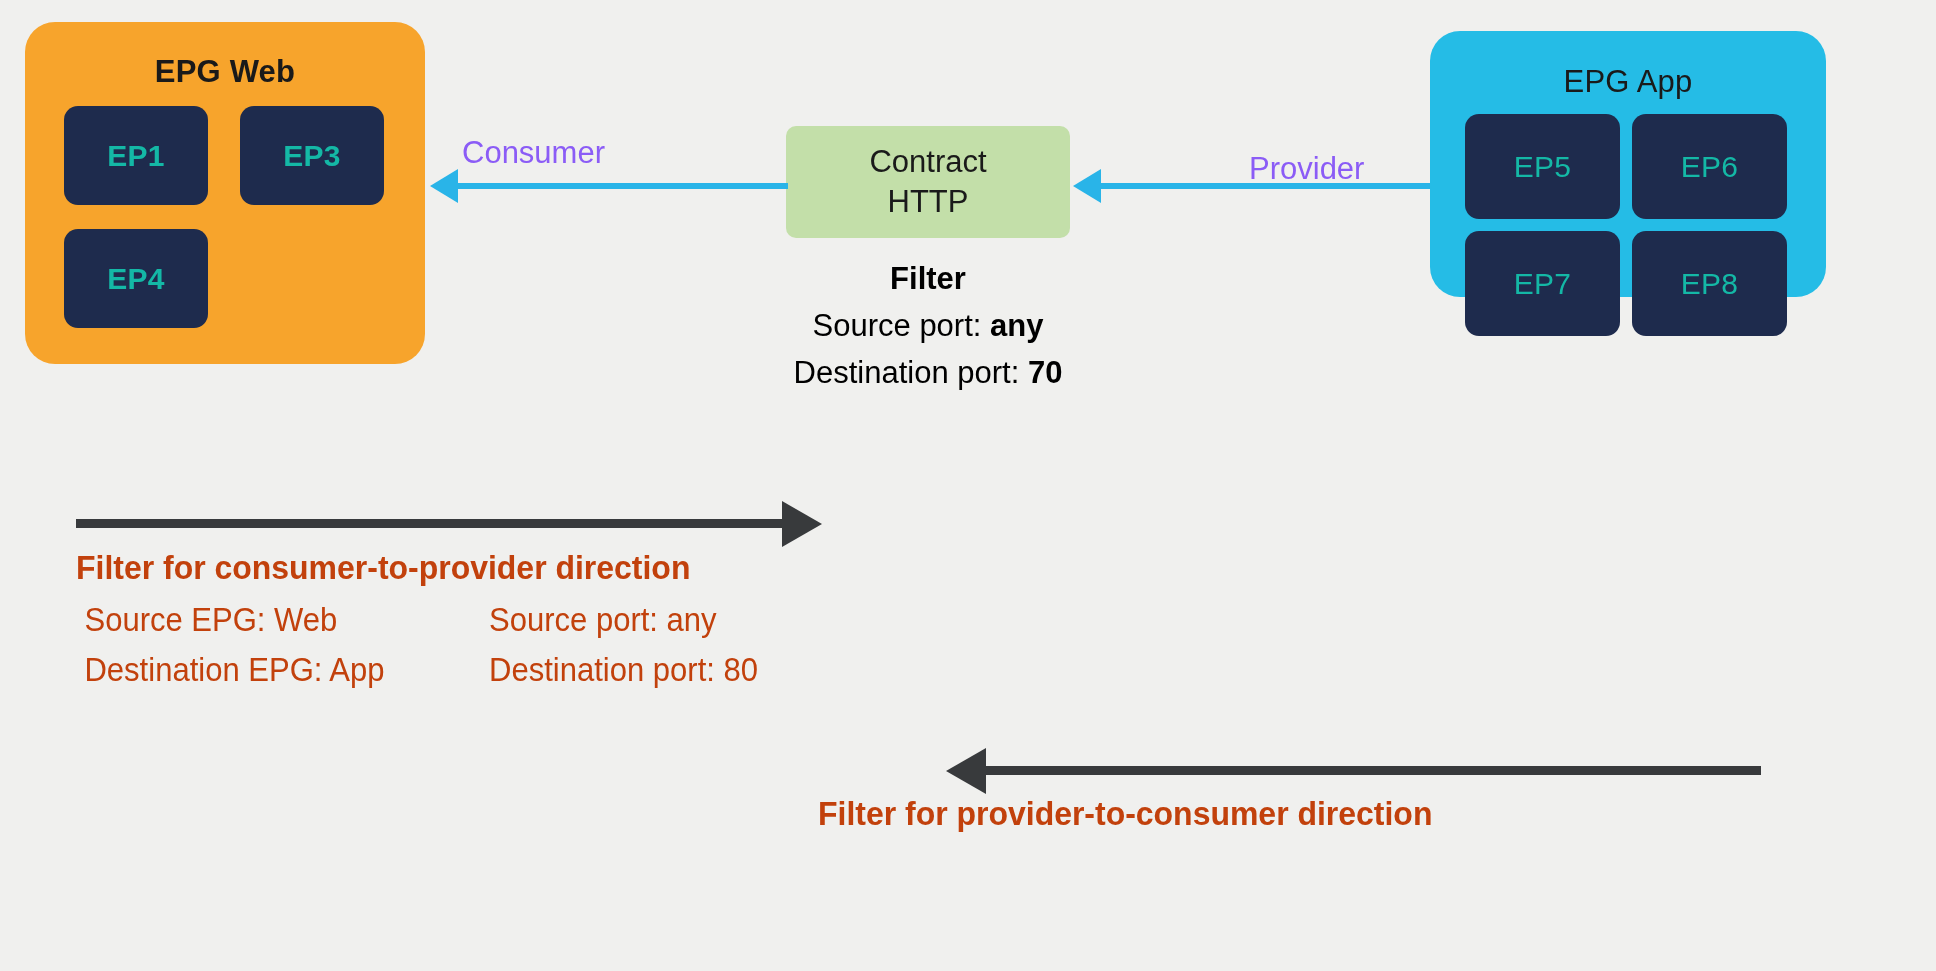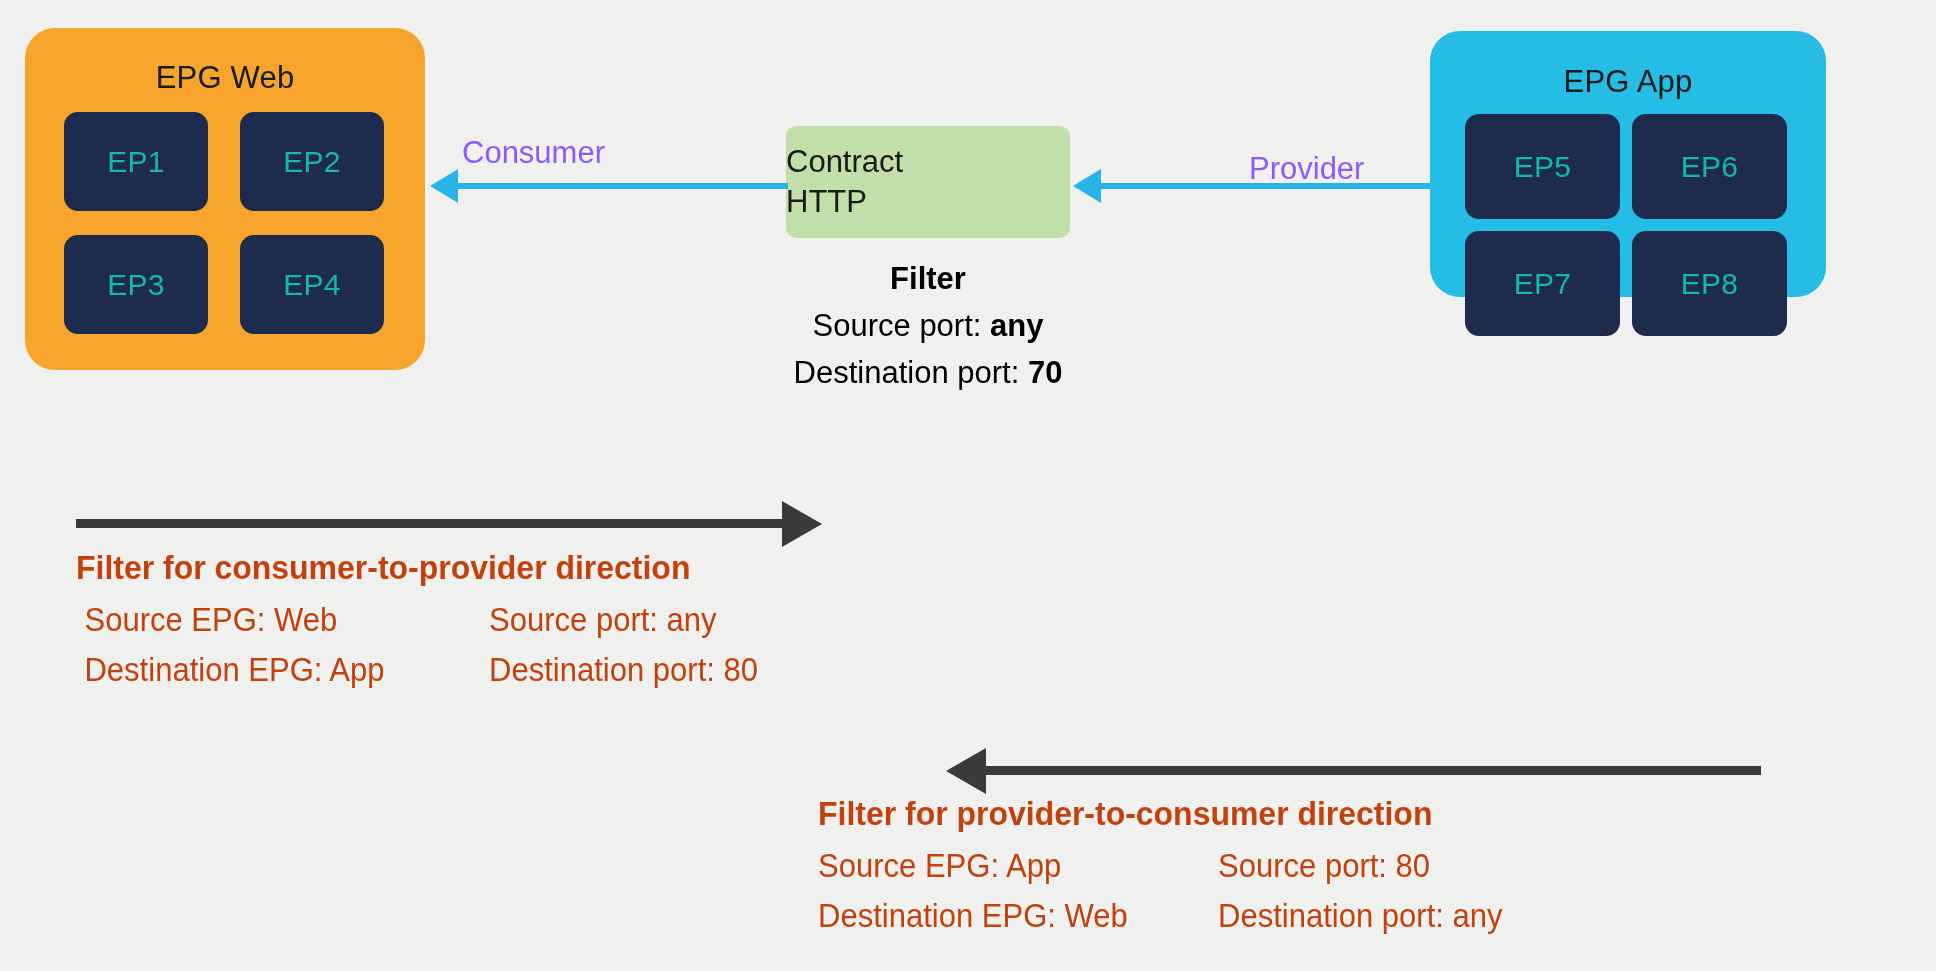--- a/index.html
+++ b/index.html
@@ -18,23 +18,24 @@
     color: #000000;
   }
 
   
   .epg {
     position: absolute;
     border-radius: 30px;
     box-sizing: border-box;
   }
   #epg-web {
-    left: 25px;  top: 28px;
+    left: 25px;  top: 22px;
     width: 400px; height: 342px;
     background: #F7A42C;
+    font-weight: bold;
   }
   #epg-app {
     left: 1430px; top: 31px;
     width: 396px;  height: 266px;
     background: #25BCE6;
   }
   .epg-title {
     position: absolute;
     left: 0; right: 0;
     text-align: center;
@@ -78,21 +79,21 @@
 
   
   #contract-box {
     position: absolute;
     left: 786px; top: 126px;
     width: 284px; height: 112px;
     background: #C3DFA9;
     border-radius: 10px;
     display: flex;
     flex-direction: column;
-    align-items: flex-start;
+    align-items: center;
     justify-content: center;
     gap: 2px;
   }
   #contract-box .line {
     font-size: 31px;
     line-height: 38px;
     color: #1a1a1a;
   }
 
   
@@ -195,21 +196,20 @@
 </style>
 </head>
 <body>
 
 <div id="canvas">
 
   <div class="epg" id="epg-web">
     <div class="epg-title">EPG Web</div>
     <div class="ep-grid">
       <div class="ep-box">EP1</div>
-      <div class="ep-box">EP2</div>
       <div class="ep-box">EP3</div>
       <div class="ep-box">EP4</div>
     </div>
   </div>
 
   <div class="epg" id="epg-app">
     <div class="epg-title">EPG App</div>
     <div class="ep-grid">
       <div class="ep-box">EP5</div>
       <div class="ep-box">EP6</div>
@@ -252,25 +252,15 @@
         <div>Destination port: 80</div>
       </div>
     </div>
   </div>
 
   <div class="dark-shaft" id="p2c-shaft"></div>
   <div class="dark-head-left" id="p2c-head"></div>
 
   <div class="dirblock" id="p2c-block">
     <div class="dir-title">Filter for provider-to-consumer direction</div>
-    <div class="cols">
-      <div class="col left">
-        <div>Source EPG: App</div>
-        <div>Destination EPG: Web</div>
-      </div>
-      <div class="col right">
-        <div>Source port: 80</div>
-        <div>Destination port: any</div>
-      </div>
-    </div>
   </div>
 
 </div>
 
 </body></html>

